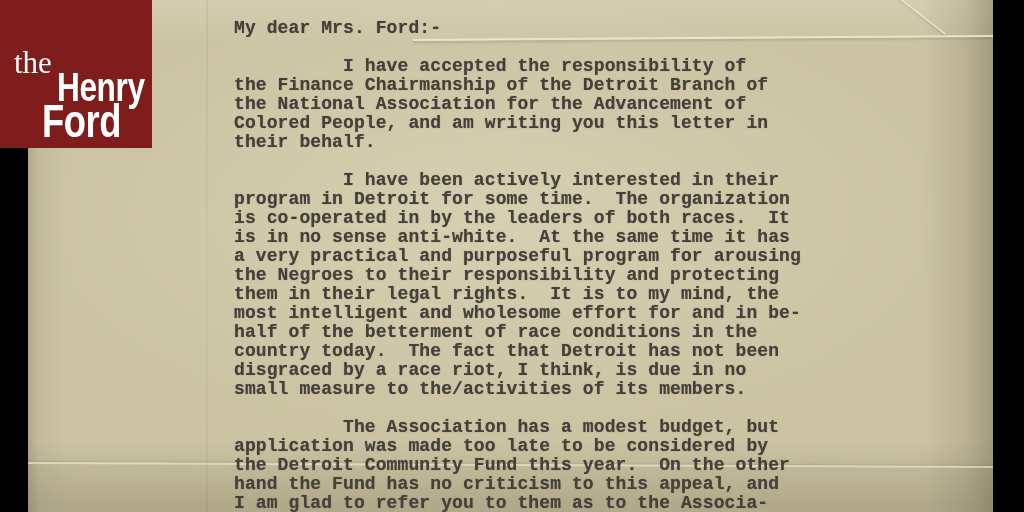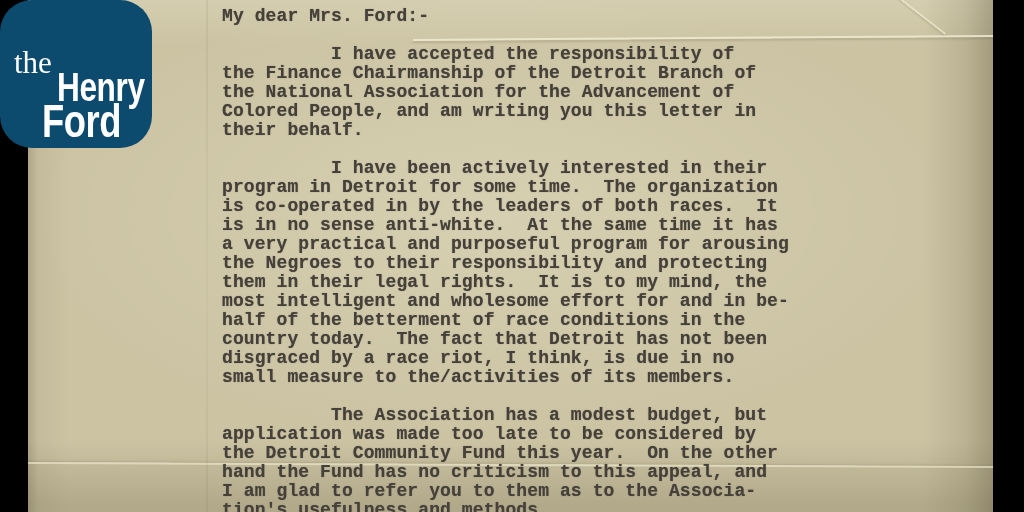--- a/index.html
+++ b/index.html
@@ -50,40 +50,39 @@
     transform: rotate(38deg);
   }
   .crease-vertical {
     left: 178px; top: 0; width: 2px; height: 512px;
     background: linear-gradient(180deg, rgba(105,95,65,0.10), rgba(105,95,65,0.04) 60%, rgba(105,95,65,0.10));
   }
 
   
   .type {
     position: absolute;
-    margin: 0;
+    margin: 12px;
     font-family: "Liberation Mono", monospace;
     font-size: 18px;
     font-weight: 700;
     line-height: 19px;
     letter-spacing: 0.1px;
     color: #45403a;
     text-shadow: 0 0 1px rgba(69,64,58,0.60);
     white-space: pre;
   }
   .letter-salutation { left: 194px; top: 7px; }
   .letter-body       { left: 194px; top: 45px; }
 
   
   .logo {
     position: absolute;
     left: 0; top: 0;
     width: 152px; height: 148px;
-    background: #0c4a6e;
-    border-radius: 32px;
+    background: #7f1d1d;
   }
   .logo span { position: absolute; color: #ffffff; }
   .logo-the {
     left: 14px; top: 47px;
     font-family: "Liberation Serif", serif;
     font-size: 31px; line-height: 31px; font-weight: 400;
   }
   .logo-henry {
     left: 57px; top: 67px;
     font-family: "Liberation Sans", sans-serif;

